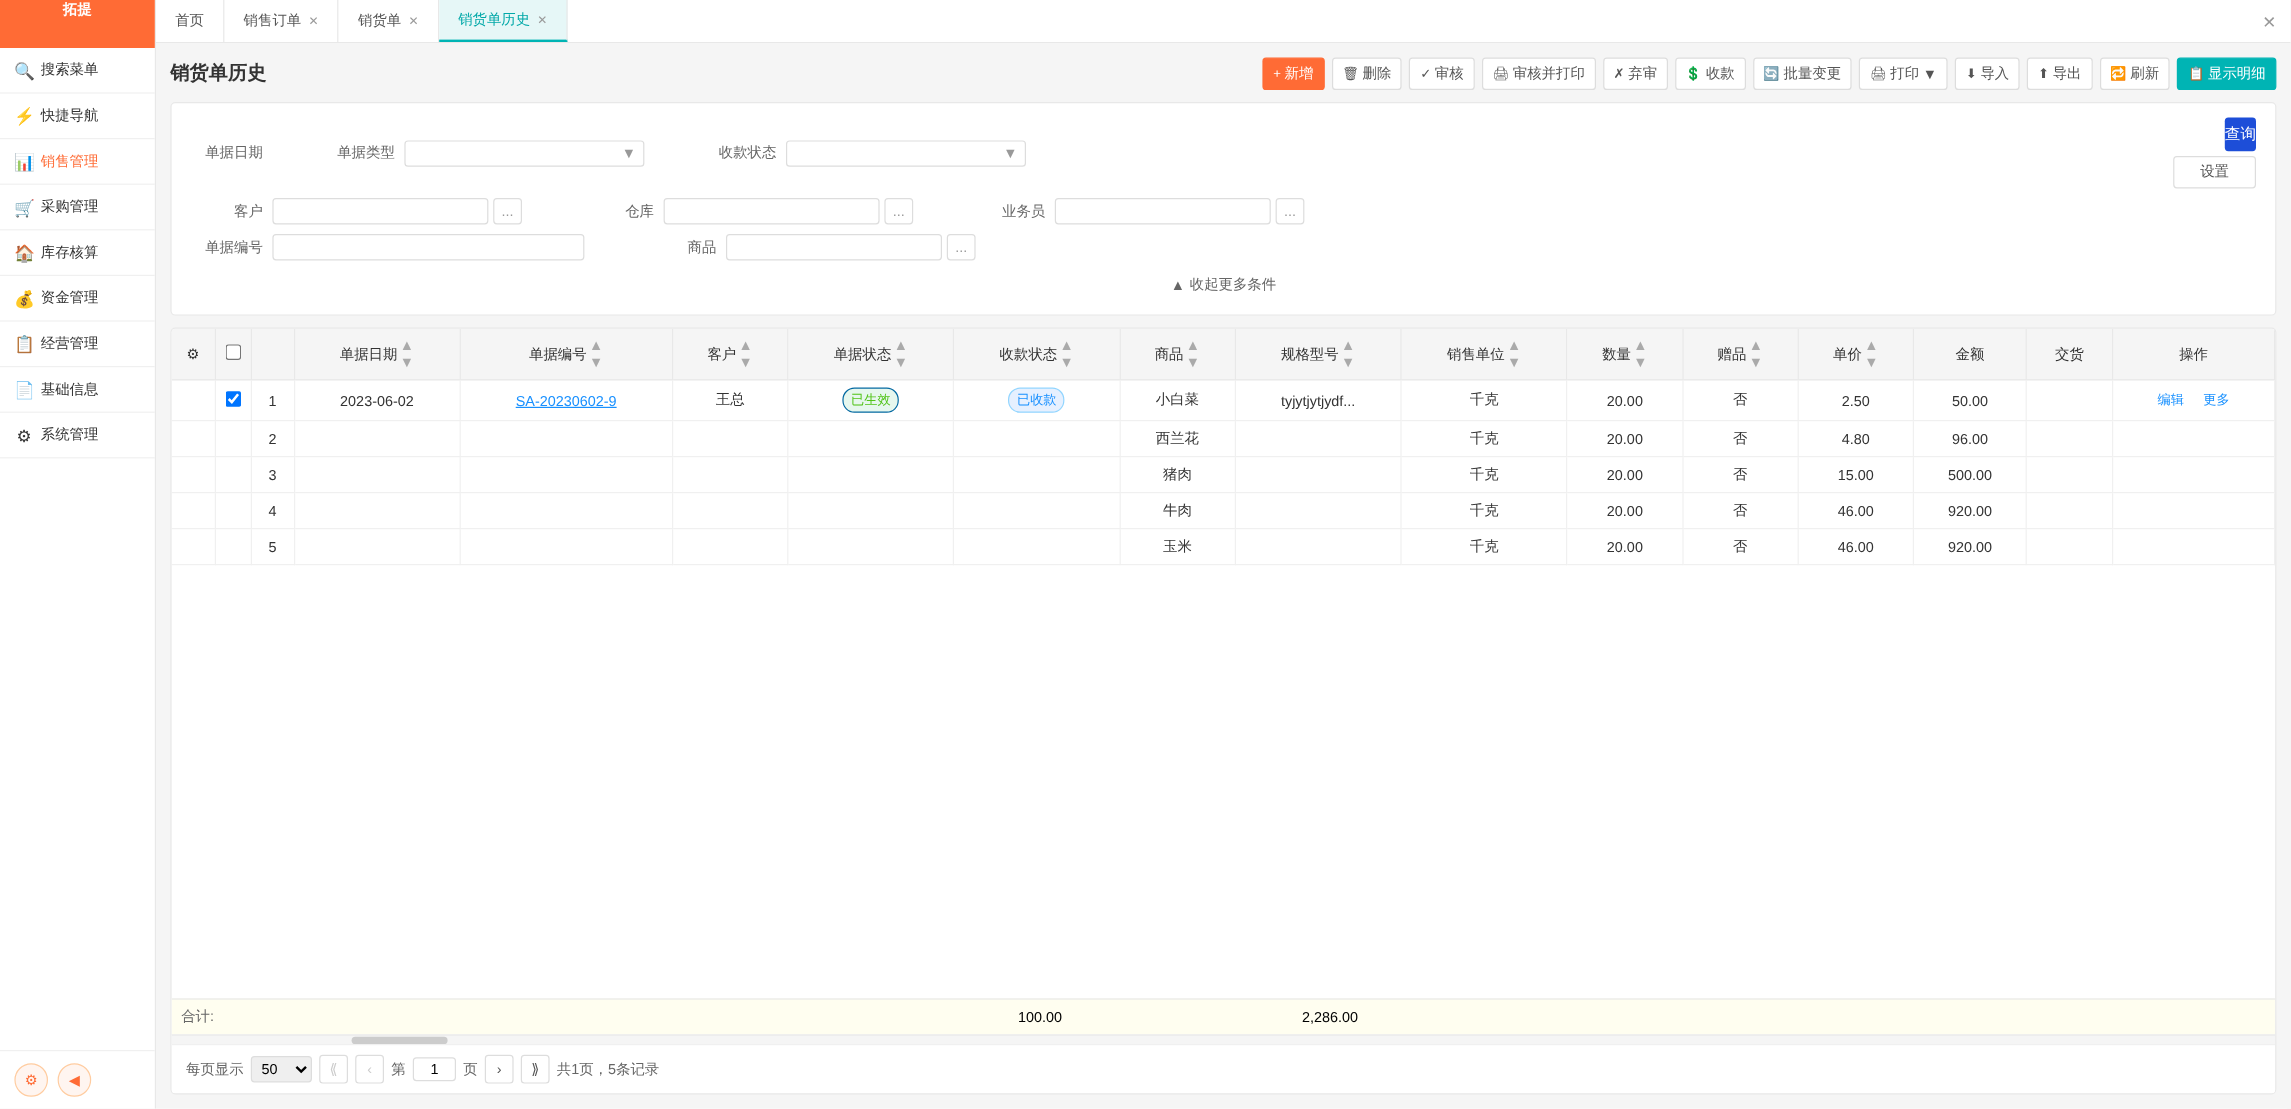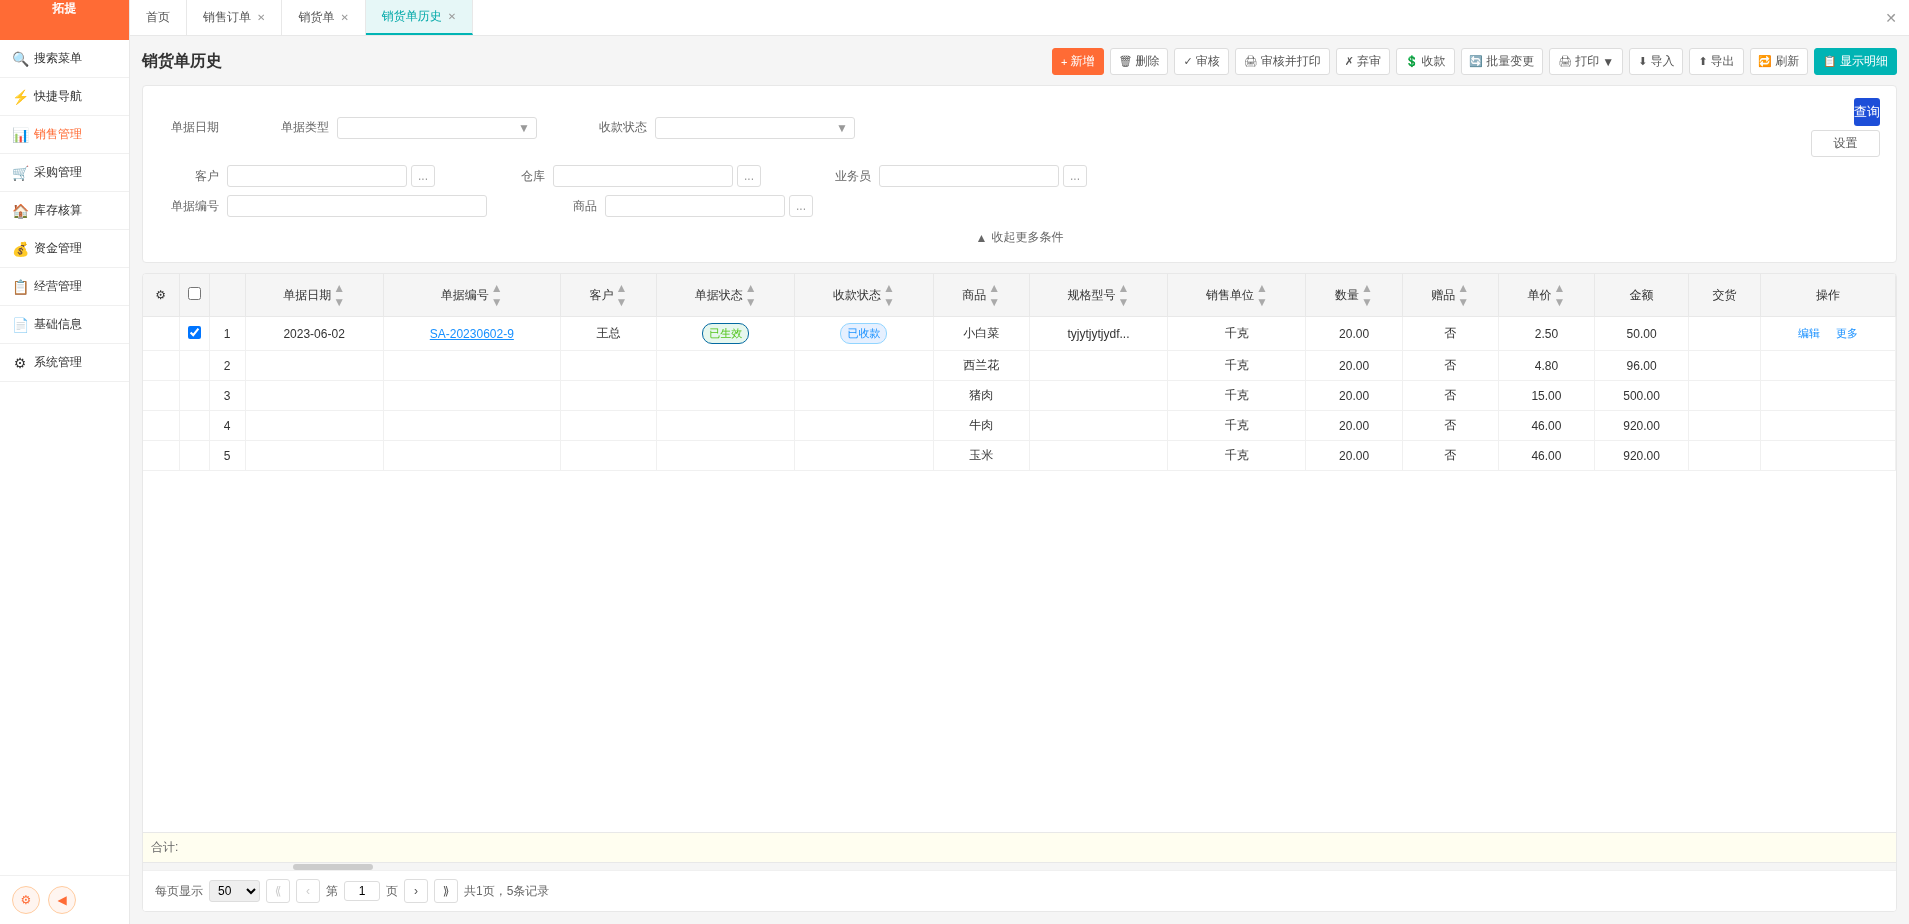--- a/index.html
+++ b/index.html
@@ -848,20 +848,24 @@
       <td>
         
       </td>
     </tr>
             </tbody>
         </table>
       </div>
 
       <div class="table-footer">
         <span class="footer-label">合计:</span>
+        <div style="flex:1;display:flex;align-items:center;">
+          <span style="margin-left: 650px;">100.00</span>
+          <span style="margin-left: 200px;">2,286.00</span>
+        </div>
       </div>
 
       <div class="scroll-bar-row">
         <div class="scroll-thumb"></div>
       </div>
 
       <div class="pagination">
         <span class="pagination-label">每页显示</span>
         <select class="pagination-select">
           <option>20</option>

